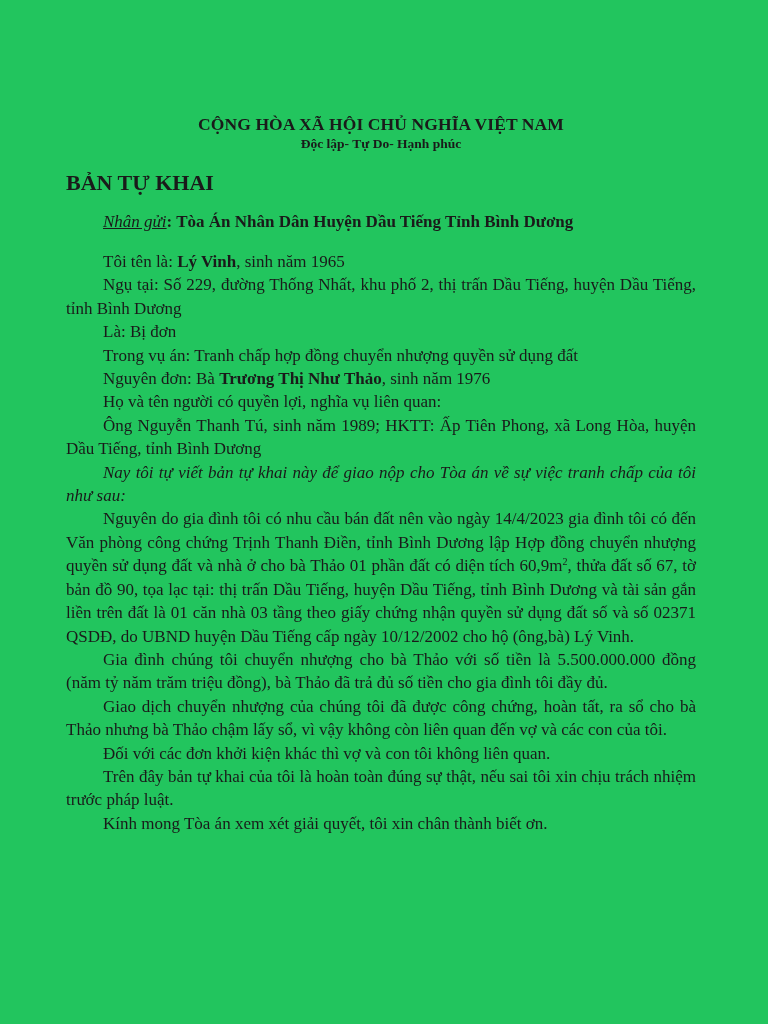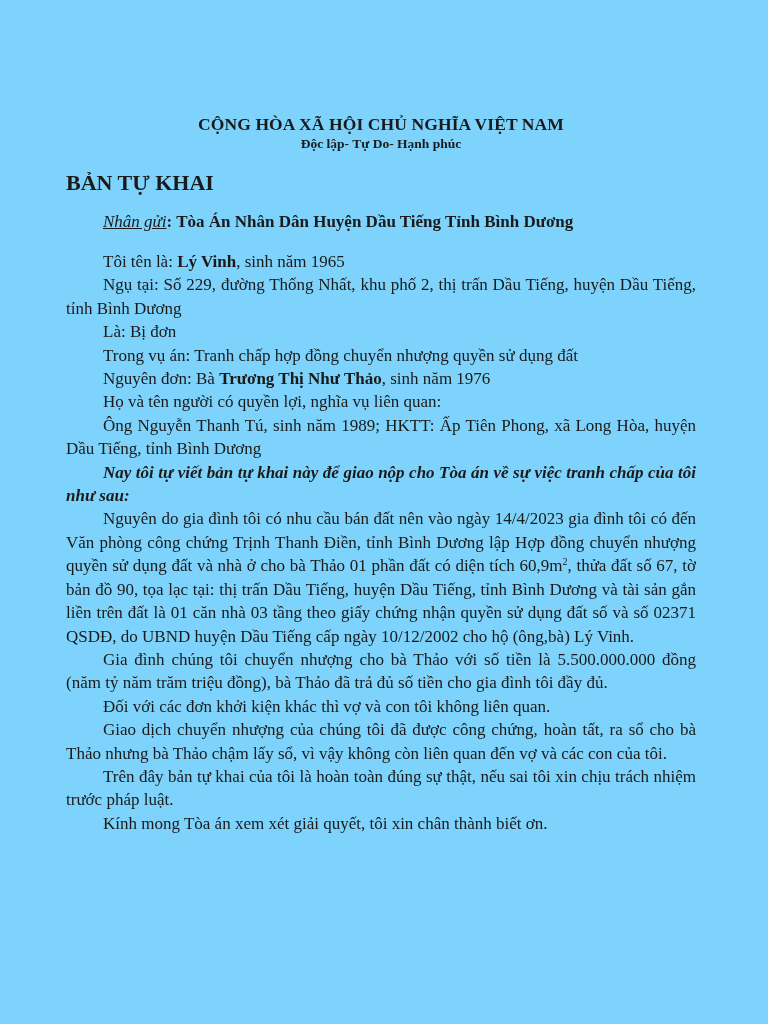--- a/index.html
+++ b/index.html
@@ -14,21 +14,21 @@
       position: relative;
       font-family: "Liberation Serif", "DejaVu Serif", serif;
       color: #1a1a1a;
     }
     .page {
       position: absolute;
       left: 0;
       top: 0;
       width: 768px;
       height: 1024px;
-      background: #7dd3fc;
+      background: #22c55e;
     }
     .content {
       position: absolute;
       left: 66px;
       top: 113px;
       width: 630px;
     }
     .national-title {
       text-align: center;
       font-weight: bold;
@@ -68,21 +68,21 @@
       font-size: 17px;
       line-height: 23.4px;
       text-align: justify;
     }
     .para {
       margin: 0;
       text-indent: 37px;
       text-align: justify;
     }
     .bold { font-weight: bold; }
-    .bold-italic { font-weight: bold; font-style: italic; }
+    .bold-italic { font-weight: normal; font-style: italic; }
     sup { font-size: 10px; line-height: 0; vertical-align: 6px; }
   </style>
 </head>
 <body>
 
 <div class="page">
   <div class="content">
 
     <p class="national-title">CỘNG HÒA XÃ HỘI CHỦ NGHĨA VIỆT NAM</p>
     <p class="motto">Độc lập- Tự Do- Hạnh phúc</p>
@@ -102,20 +102,20 @@
 
 
       <p class="para">Họ và tên người có quyền lợi, nghĩa vụ liên quan:</p>
       <p class="para">Ông Nguyễn Thanh Tú, sinh năm 1989; HKTT: Ấp Tiên Phong, xã Long Hòa, huyện Dầu Tiếng, tỉnh Bình Dương</p>
 
       <p class="para bold-italic">Nay tôi tự viết bản tự khai này để giao nộp cho Tòa án về sự việc tranh chấp của tôi như sau:</p>
 
       <p class="para"><span>Nguyên do gia đình tôi có nhu cầu bán đất nên vào ngày 14/4/2023 gia đình tôi có đến Văn phòng công chứng Trịnh Thanh Điền, tỉnh Bình Dương lập Hợp đồng chuyển nhượng quyền sử dụng đất và nhà ở cho bà Thảo 01 phần đất có diện tích 60,9m</span><sup>2</sup><span>, thửa đất số 67, tờ bản đồ 90, tọa lạc tại: thị trấn Dầu Tiếng, huyện Dầu Tiếng, tỉnh Bình Dương và tài sản gắn liền trên đất là 01 căn nhà 03 tầng theo giấy chứng nhận quyền sử dụng đất số và số 02371 QSDĐ, do UBND huyện Dầu Tiếng cấp ngày 10/12/2002 cho hộ (ông,bà) Lý Vinh.</span></p>
 
       <p class="para">Gia đình chúng tôi chuyển nhượng cho bà Thảo với số tiền là 5.500.000.000 đồng (năm tỷ năm trăm triệu đồng), bà Thảo đã trả đủ số tiền cho gia đình tôi đầy đủ.</p>
+      <p class="para">Giao dịch chuyển nhượng của chúng tôi đã được công chứng, hoàn tất, ra sổ cho bà Thảo nhưng bà Thảo chậm lấy sổ, vì vậy không còn liên quan đến vợ và các con của tôi.</p>
       <p class="para">Đối với các đơn khởi kiện khác thì vợ và con tôi không liên quan.</p>
-      <p class="para">Giao dịch chuyển nhượng của chúng tôi đã được công chứng, hoàn tất, ra sổ cho bà Thảo nhưng bà Thảo chậm lấy sổ, vì vậy không còn liên quan đến vợ và các con của tôi.</p>
       <p class="para">Trên đây bản tự khai của tôi là hoàn toàn đúng sự thật, nếu sai tôi xin chịu trách nhiệm trước pháp luật.</p>
       <p class="para">Kính mong Tòa án xem xét giải quyết, tôi xin chân thành biết ơn.</p>
     </div>
 
   </div>
 </div>
 
 </body></html>

